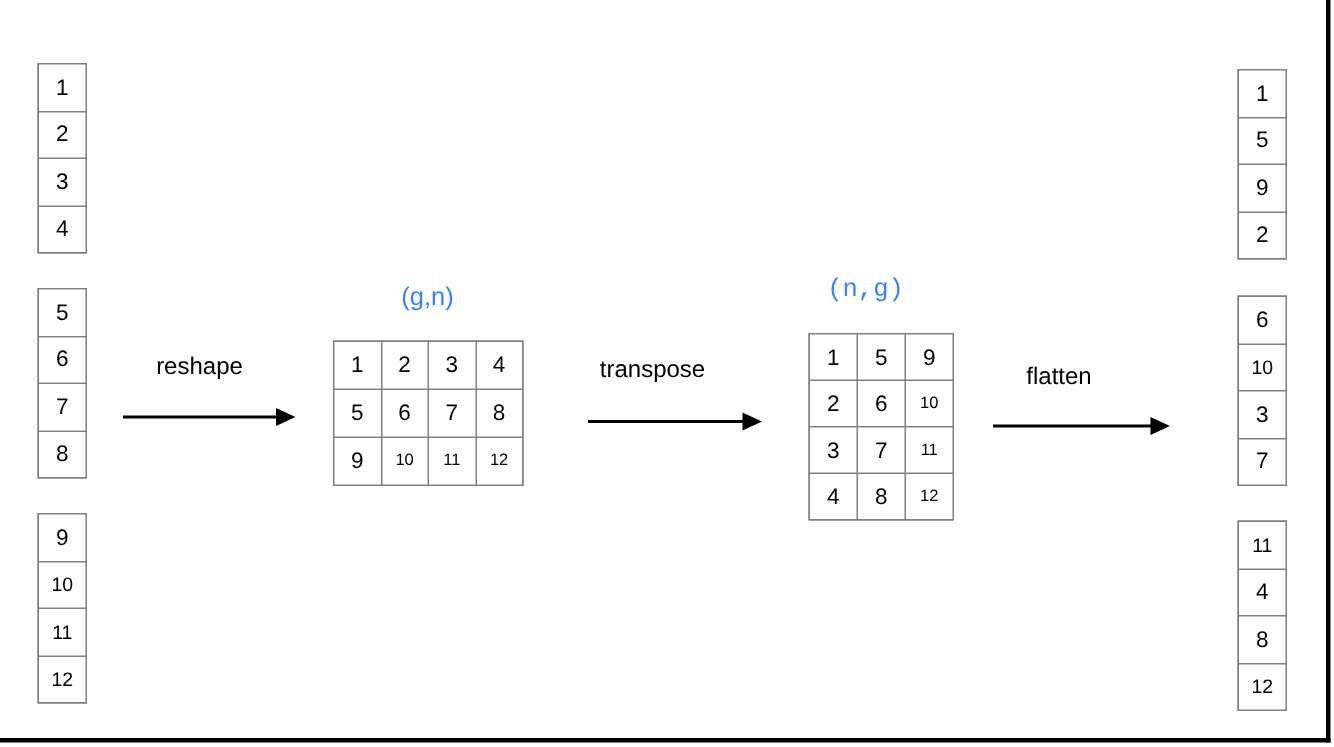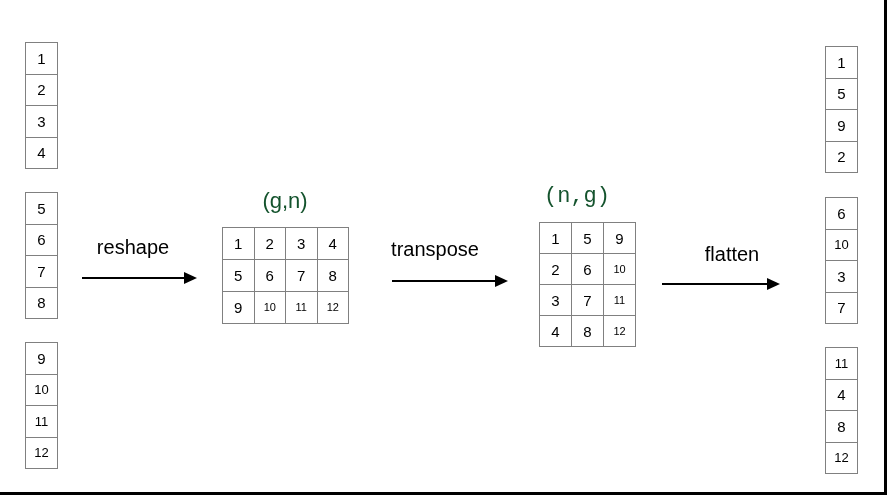--- a/index.html
+++ b/index.html
@@ -47,30 +47,30 @@
     line-height: 1;
     color: #000000;
   }
   .vcol .cell.sm { font-size: 13px; }
   .matrix .cell.sm { font-size: 11px; }
 
   
   .shape-label {
     position: absolute;
     transform: translateX(-50%);
-    font-size: 22px;
+    font-size: 17px;
     white-space: nowrap;
-    color: #14532d;
+    color: #3b82f6;
   }
 
   
   .op-label {
     position: absolute;
     transform: translateX(-50%);
-    font-size: 20px;
+    font-size: 16px;
     white-space: nowrap;
     color: #000000;
   }
 
   .arrow { position: absolute; }
 
   
   .frame-right  { position: absolute; left: 884px; top: 0;     width: 3px;   height: 495px; background: #000000; }
   .frame-bottom { position: absolute; left: 0;     top: 492px; width: 887px; height: 3px;   background: #000000; }
 </style>
@@ -135,21 +135,21 @@
     <div class="cell">6</div>
     <div class="cell sm">10</div>
     <div class="cell">3</div>
     <div class="cell">7</div>
     <div class="cell sm">11</div>
     <div class="cell">4</div>
     <div class="cell">8</div>
     <div class="cell sm">12</div>
   </div>
 
-  <div class="op-label" style="left:706px; top:243px;margin-left:26px;">flatten</div>
+  <div class="op-label" style="left:706px; top:243px;">flatten</div>
   <svg class="arrow" style="left:662px; top:277px;" width="119" height="14">
     <line x1="0" y1="7" x2="106" y2="7" stroke="#000000" stroke-width="2"></line>
     <polygon points="105,1 118,7 105,13" fill="#000000"></polygon>
   </svg>
 
   <div class="vcol" style="left:825px; top:46px;">
     <div class="cell">1</div>
     <div class="cell">5</div>
     <div class="cell">9</div>
     <div class="cell">2</div>

